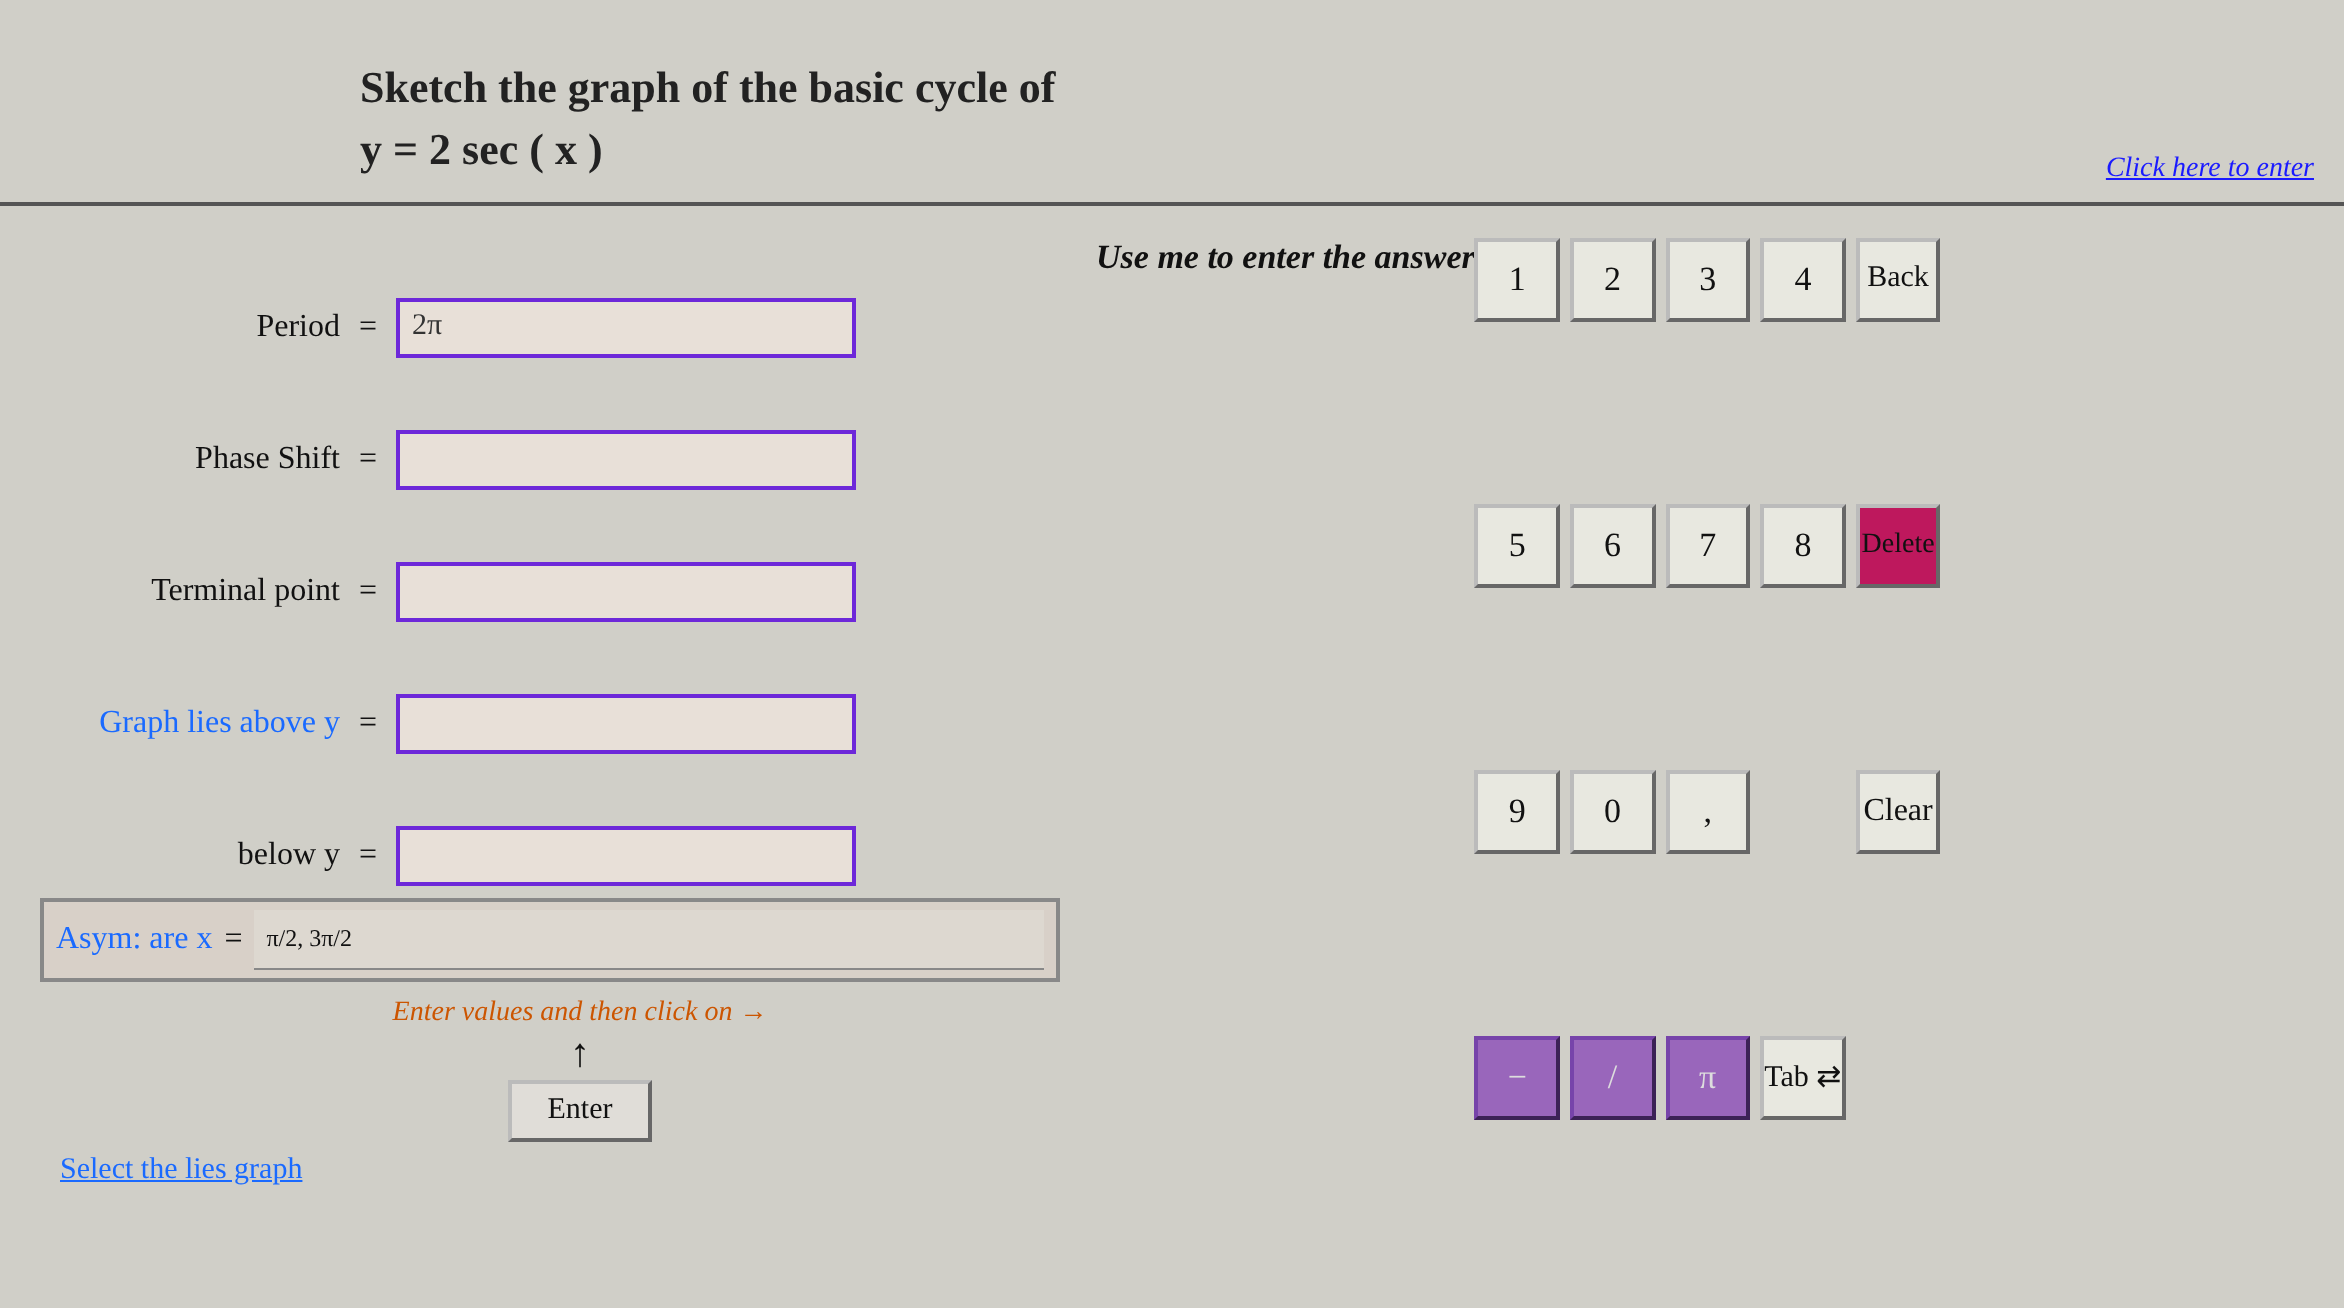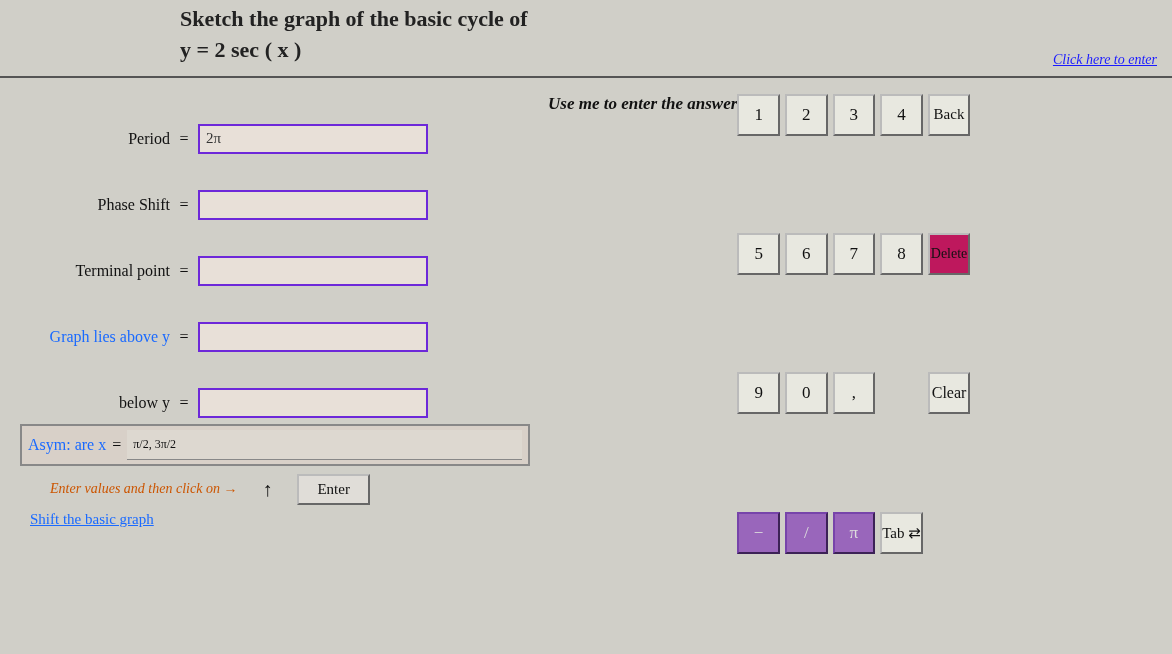--- a/index.html
+++ b/index.html
@@ -16,21 +16,21 @@
       width: 1172px;
       height: 654px;
       display: flex;
       flex-direction: column;
       background: #d0cfc8;
     }
 
     
     .top-section {
       flex: 0 0 auto;
-      padding: 4px 0 10px 180px;
+      padding: 29px 0 10px 180px;
       background: #d0cfc8;
       border-bottom: 2px solid #555;
       position: relative;
     }
 
     .problem-title {
       font-size: 22px;
       font-weight: bold;
       color: #222;
       line-height: 1.4;
@@ -142,23 +142,23 @@
       border-bottom: 1px solid #888;
       font-size: 12px;
       font-family: 'Times New Roman', Times, serif;
       padding: 2px 6px;
       color: #111;
     }
 
     
     .enter-row {
       display: flex;
-      flex-direction: row;
+      flex-direction: column;
       align-items: center;
-      gap: 25px;
+      gap: 1px;
       margin-top: 8px;
       padding-left: 30px;
     }
 
     .enter-hint {
       font-size: 14px;
       color: #cc5500;
       font-style: italic;
     }
 
@@ -305,21 +305,21 @@
         <span class="asym-equals">=</span>
         <input class="asym-input" type="text" value="π/2, 3π/2" style="">
       </div>
 
       <div class="enter-row">
         <span class="enter-hint">Enter values and then click on →</span>
         <span class="arrow-up">↑</span>
         <button class="enter-button">Enter</button>
       </div>
 
-      <div class="select-graph-text">Shift the basic graph</div>
+      <div class="select-graph-text">Select the lies graph</div>
 
     </div>
 
     <div class="right-panel">
 
       <div class="use-me-label">Use me to enter the answer</div>
 
       <div class="keypad-grid">
 
         <button class="key-btn">1</button>

